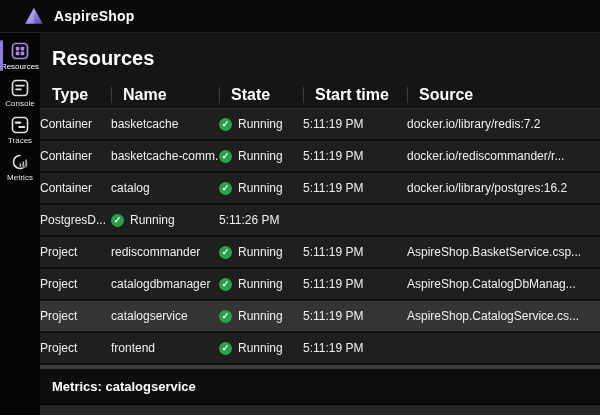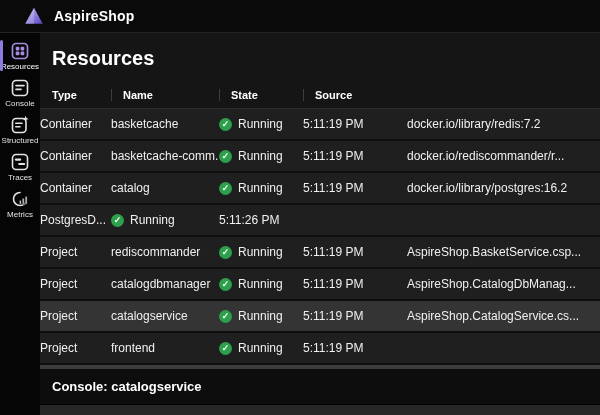--- a/index.html
+++ b/index.html
@@ -54,21 +54,21 @@
 
   .grid-cols {
     display: grid;
     grid-template-columns: 71px 108px 84px 104px 1fr;
   }
   .table-header {
     height: 28px; align-items: center;
     border-bottom: 1px solid #2e2e2e;
   }
   .th {
-    font-size: 11px; font-weight: 700; color: #fff;
+    font-size: 16px; font-weight: 700; color: #fff;
     padding-left: 12px; position: relative;
     white-space: nowrap; overflow: hidden;
   }
   .th + .th::before {
     content: ""; position: absolute; left: 0; top: 50%;
     transform: translateY(-50%);
     width: 1px; height: 16px; background: #3d3d3d;
   }
 
   .row {
@@ -144,32 +144,20 @@
             <line x1="6" y1="7.6" x2="14" y2="7.6" stroke="#e4e4e4" stroke-width="1.6" stroke-linecap="round"></line>
             <line x1="6" y1="11.4" x2="11" y2="11.4" stroke="#e4e4e4" stroke-width="1.6" stroke-linecap="round"></line>
           </svg>
         </span>
     <span class="nav-label">Console</span>
   </div>
       <div class="nav-item">
 
     <span class="nav-icon">
           <svg width="20" height="20" viewBox="0 0 20 20">
-            <rect x="2.5" y="3.5" width="13.5" height="14" rx="3.5" fill="none" stroke="#e4e4e4" stroke-width="1.6"></rect>
-            <line x1="5.8" y1="8.2" x2="12" y2="8.2" stroke="#e4e4e4" stroke-width="1.6" stroke-linecap="round"></line>
-            <line x1="5.8" y1="11.8" x2="10" y2="11.8" stroke="#e4e4e4" stroke-width="1.6" stroke-linecap="round"></line>
-            <path d="M15.6 0.8 L16.5 3 L18.7 3.9 L16.5 4.8 L15.6 7 L14.7 4.8 L12.5 3.9 L14.7 3 Z" fill="#e4e4e4"></path>
-          </svg>
-        </span>
-    <span class="nav-label">Structured</span>
-  </div>
-      <div class="nav-item">
-
-    <span class="nav-icon">
-          <svg width="20" height="20" viewBox="0 0 20 20">
             <rect x="2.5" y="2.5" width="15" height="15" rx="3.5" fill="none" stroke="#e4e4e4" stroke-width="1.6"></rect>
             <line x1="5.8" y1="7.6" x2="10.2" y2="7.6" stroke="#e4e4e4" stroke-width="2.1" stroke-linecap="round"></line>
             <line x1="9.2" y1="12" x2="14.2" y2="12" stroke="#e4e4e4" stroke-width="2.1" stroke-linecap="round"></line>
           </svg>
         </span>
     <span class="nav-label">Traces</span>
   </div>
       <div class="nav-item">
 
     <span class="nav-icon">
@@ -184,20 +172,21 @@
   </div>
     </nav>
 
   <main class="main">
     <div class="page-title">Resources</div>
 
     <div class="table-header grid-cols" id="table-header">
         <div class="th">Type</div>
         <div class="th">Name</div>
         <div class="th">State</div>
+        <div class="th">Start time</div>
         <div class="th">Source</div>
       </div>
 
     <div id="table-rows">
         <div class="row grid-cols">
     <div class="cell">Container</div>
     <div class="cell">basketcache</div>
     <div class="cell state-cell">
       <span class="state-dot">✓</span>
       <span class="state-text">Running</span>
@@ -270,17 +259,17 @@
     <div class="cell state-cell">
       <span class="state-dot">✓</span>
       <span class="state-text">Running</span>
     </div>
     <div class="cell">5:11:19 PM</div>
   </div>
       </div>
 
     <div class="splitter"></div>
 
-    <div class="details-header">Console: catalogservice</div>
+    <div class="details-header">Metrics: catalogservice</div>
 
     <div class="details-band"></div>
   </main>
 </div>
 
 </body></html>

